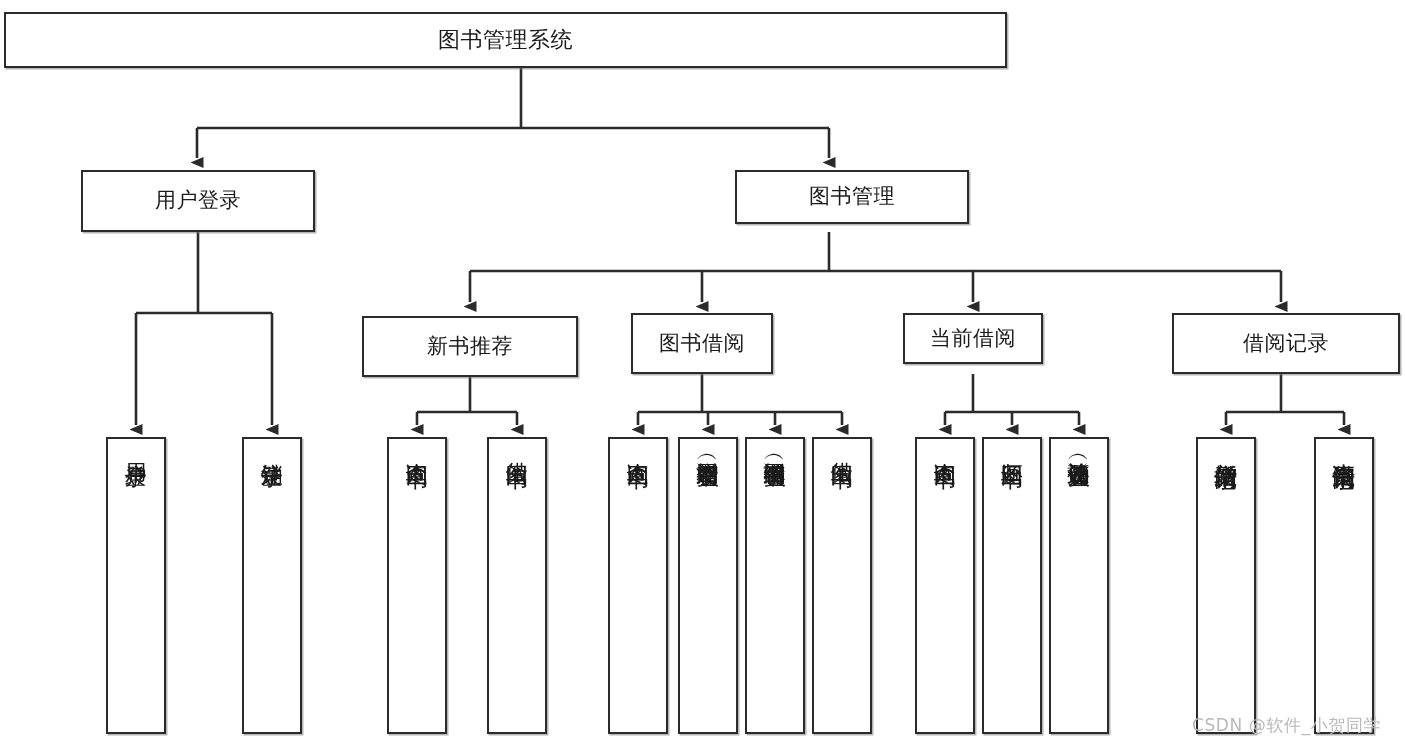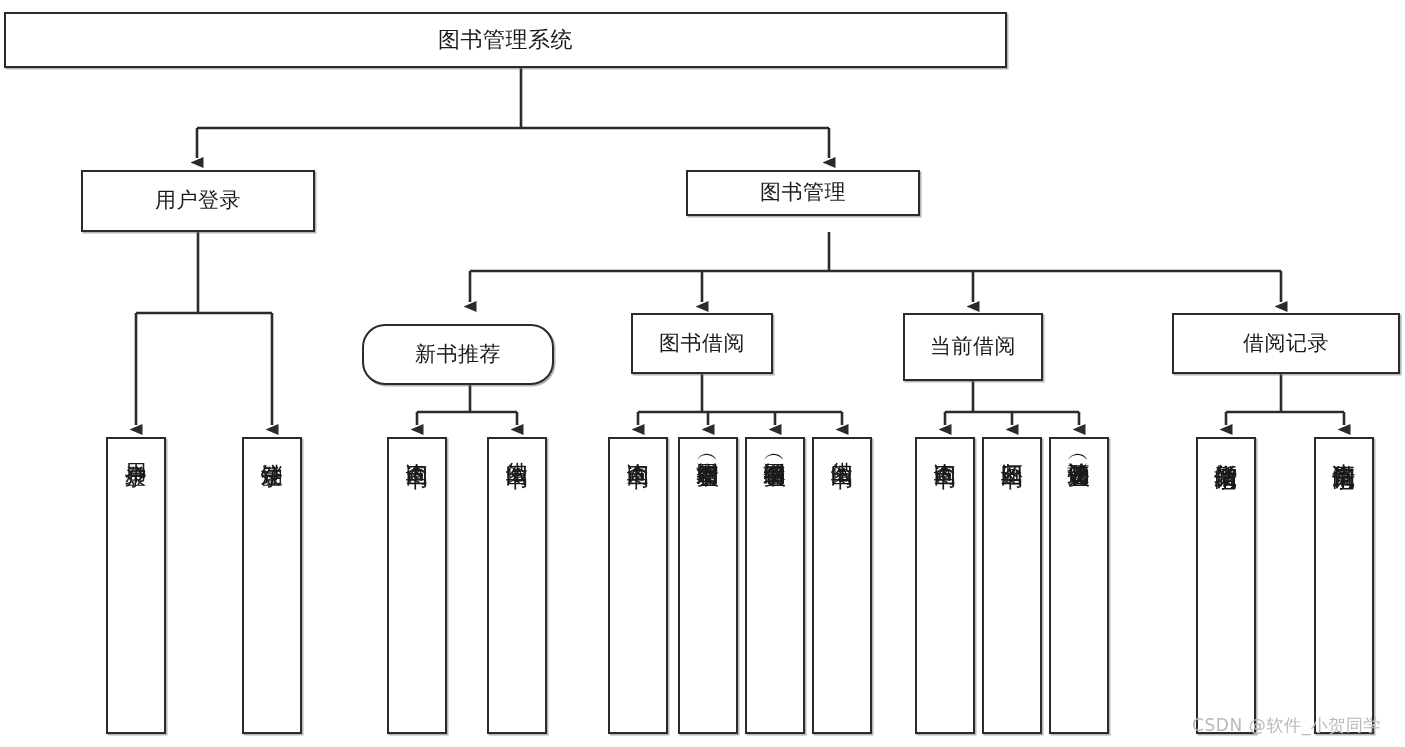--- a/index.html
+++ b/index.html
@@ -139,31 +139,31 @@
     </g>
   </svg>
 
   <div class="node h root" style="left:4px; top:12px; width:1003px; height:56px;">
     <span class="lbl">图书管理系统</span>
   </div>
 
   <div class="node h" style="left:81px; top:170px; width:234px; height:62px;">
     <span class="lbl">用户登录</span>
   </div>
-  <div class="node h" style="left:686px; top:170px; width:234px; height:46px;text-align:center;">
+  <div class="node h" style="left:735px; top:170px; width:234px; height:54px;text-align:center;">
     <span class="lbl">图书管理</span>
   </div>
 
-  <div class="node h" style="left:362px; top:324px; width:192px; height:61px;border-radius:23px;">
+  <div class="node h" style="left:362px; top:316px; width:216px; height:61px;">
     <span class="lbl">新书推荐</span>
   </div>
   <div class="node h" style="left:631px; top:313px; width:142px; height:61px;">
     <span class="lbl">图书借阅</span>
   </div>
-  <div class="node h" style="left:903px; top:313px; width:140px; height:68px;">
+  <div class="node h" style="left:903px; top:313px; width:140px; height:51px;">
     <span class="lbl">当前借阅</span>
   </div>
   <div class="node h" style="left:1172px; top:313px; width:228px; height:61px;">
     <span class="lbl">借阅记录</span>
   </div>
 
   <div class="node v" style="left:106px; top:437px; width:60px; height:297px;">
     <span class="lbl">用户登录</span>
   </div>
   <div class="node v" style="left:242px; top:437px; width:60px; height:297px;">

